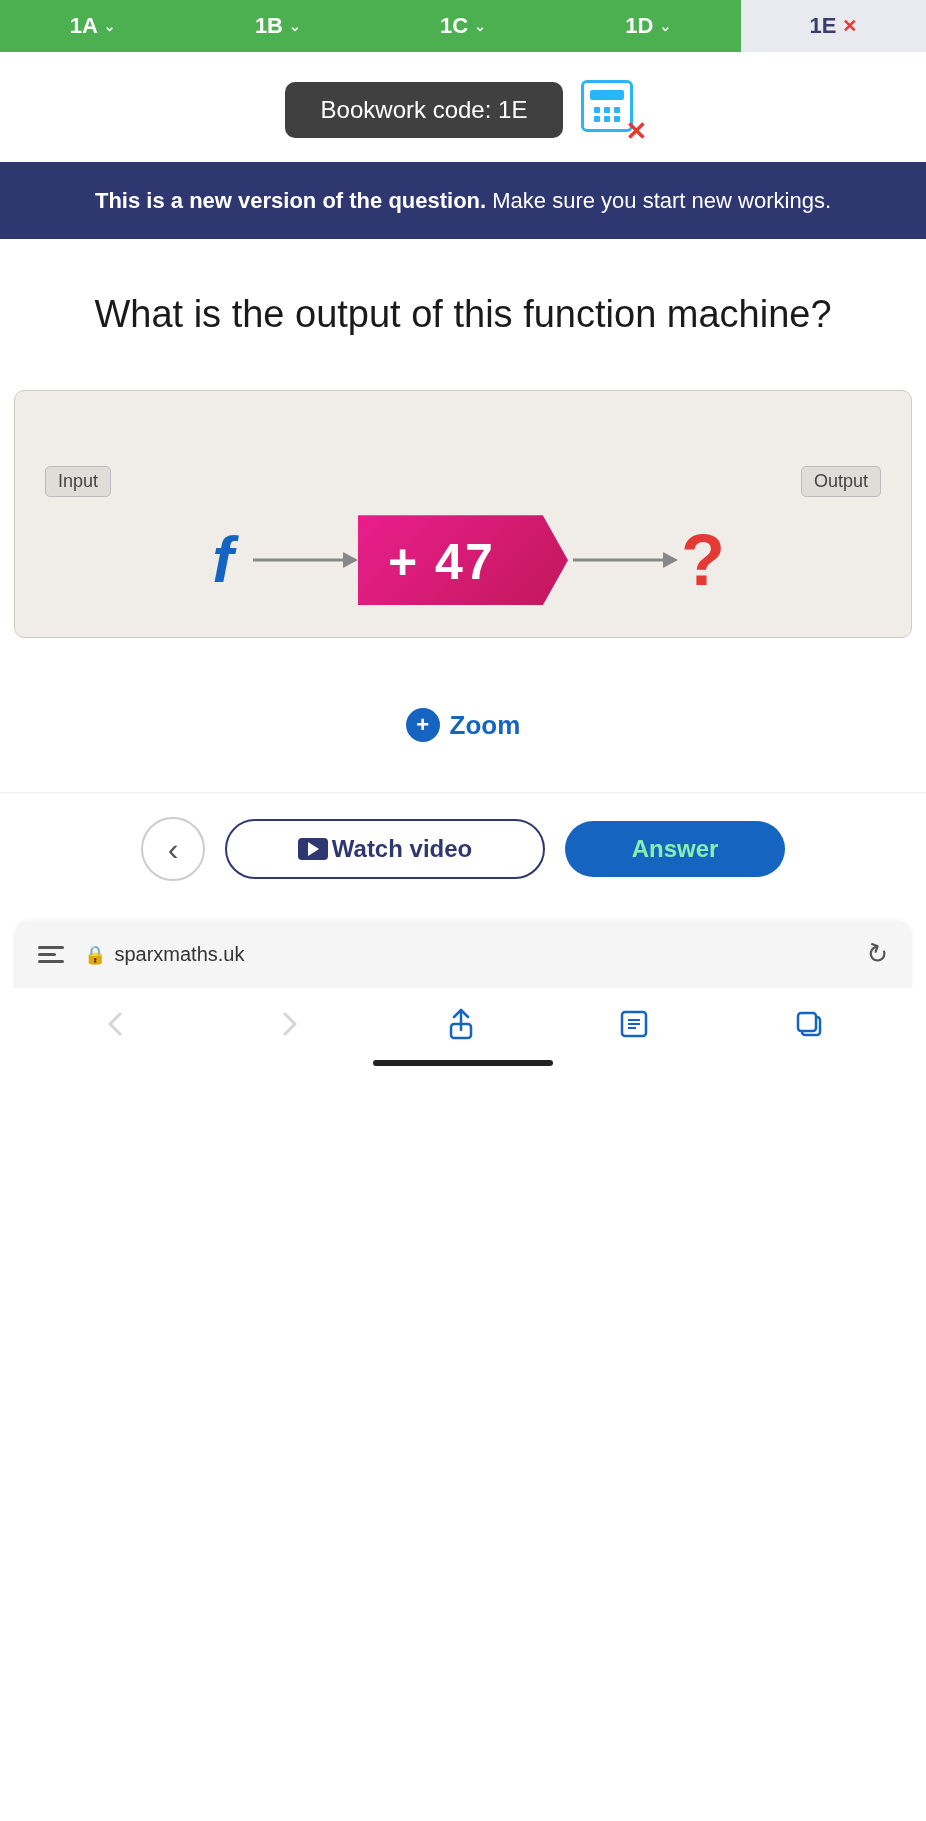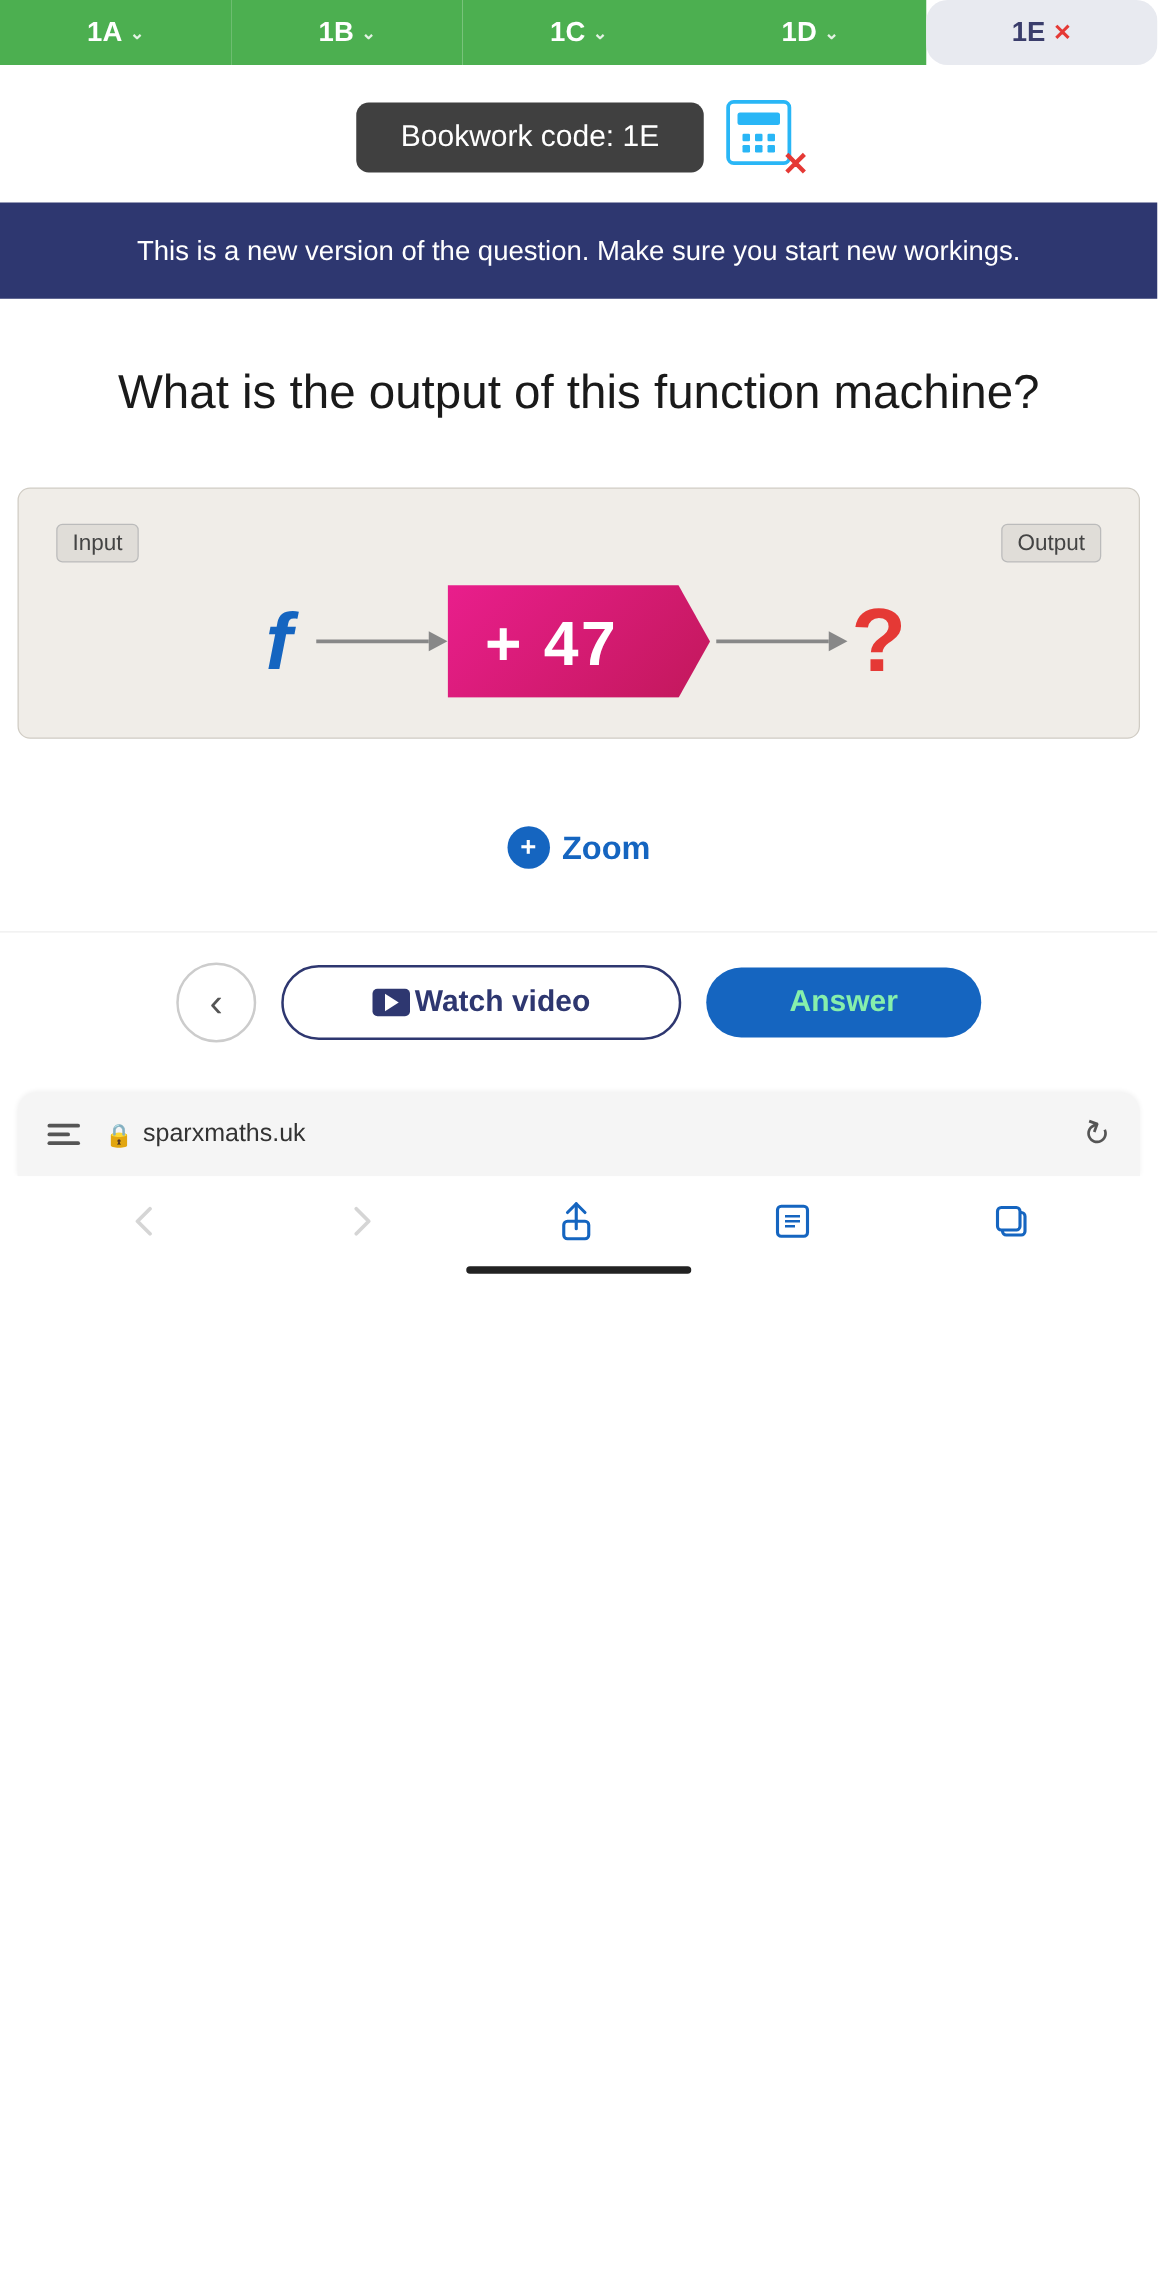--- a/index.html
+++ b/index.html
@@ -26,21 +26,21 @@
       font-weight: 700;
       font-size: 22px;
       color: #fff;
       gap: 6px;
       cursor: pointer;
     }
     .tab-1a { background: #4caf50; }
     .tab-1b { background: #4caf50; }
     .tab-1c { background: #4caf50; }
     .tab-1d { background: #4caf50; }
-    .tab-1e { background: #e8eaf0; color: #3a3d6b; border-radius: 17px; }
+    .tab-1e { background: #e8eaf0; color: #3a3d6b; }
     .tab-chevron {
       font-size: 14px;
       opacity: 0.85;
     }
     .tab-close {
       font-size: 18px;
       color: #e53935;
       font-weight: 900;
     }
 
@@ -107,21 +107,21 @@
     
     .new-version-banner {
       background: #2e3770;
       color: #fff;
       text-align: center;
       padding: 22px 40px;
       font-size: 22px;
       line-height: 1.5;
     }
     .new-version-banner strong {
-      font-weight: 400;
+      font-weight: 700;
     }
 
     
     .question-section {
       padding: 50px 40px 20px 40px;
       text-align: center;
     }
     .question-text {
       font-size: 38px;
       color: #1a1a1a;
@@ -143,20 +143,21 @@
       justify-content: space-between;
       margin-bottom: 18px;
     }
     .diagram-label {
       background: #e0ddd8;
       border: 1px solid #bbb;
       border-radius: 5px;
       font-size: 18px;
       color: #444;
       padding: 4px 12px;
+      margin-top: 47px;
     }
     .diagram-row {
       display: flex;
       align-items: center;
       justify-content: center;
       gap: 0;
     }
     .input-letter {
       font-size: 64px;
       font-style: italic;

